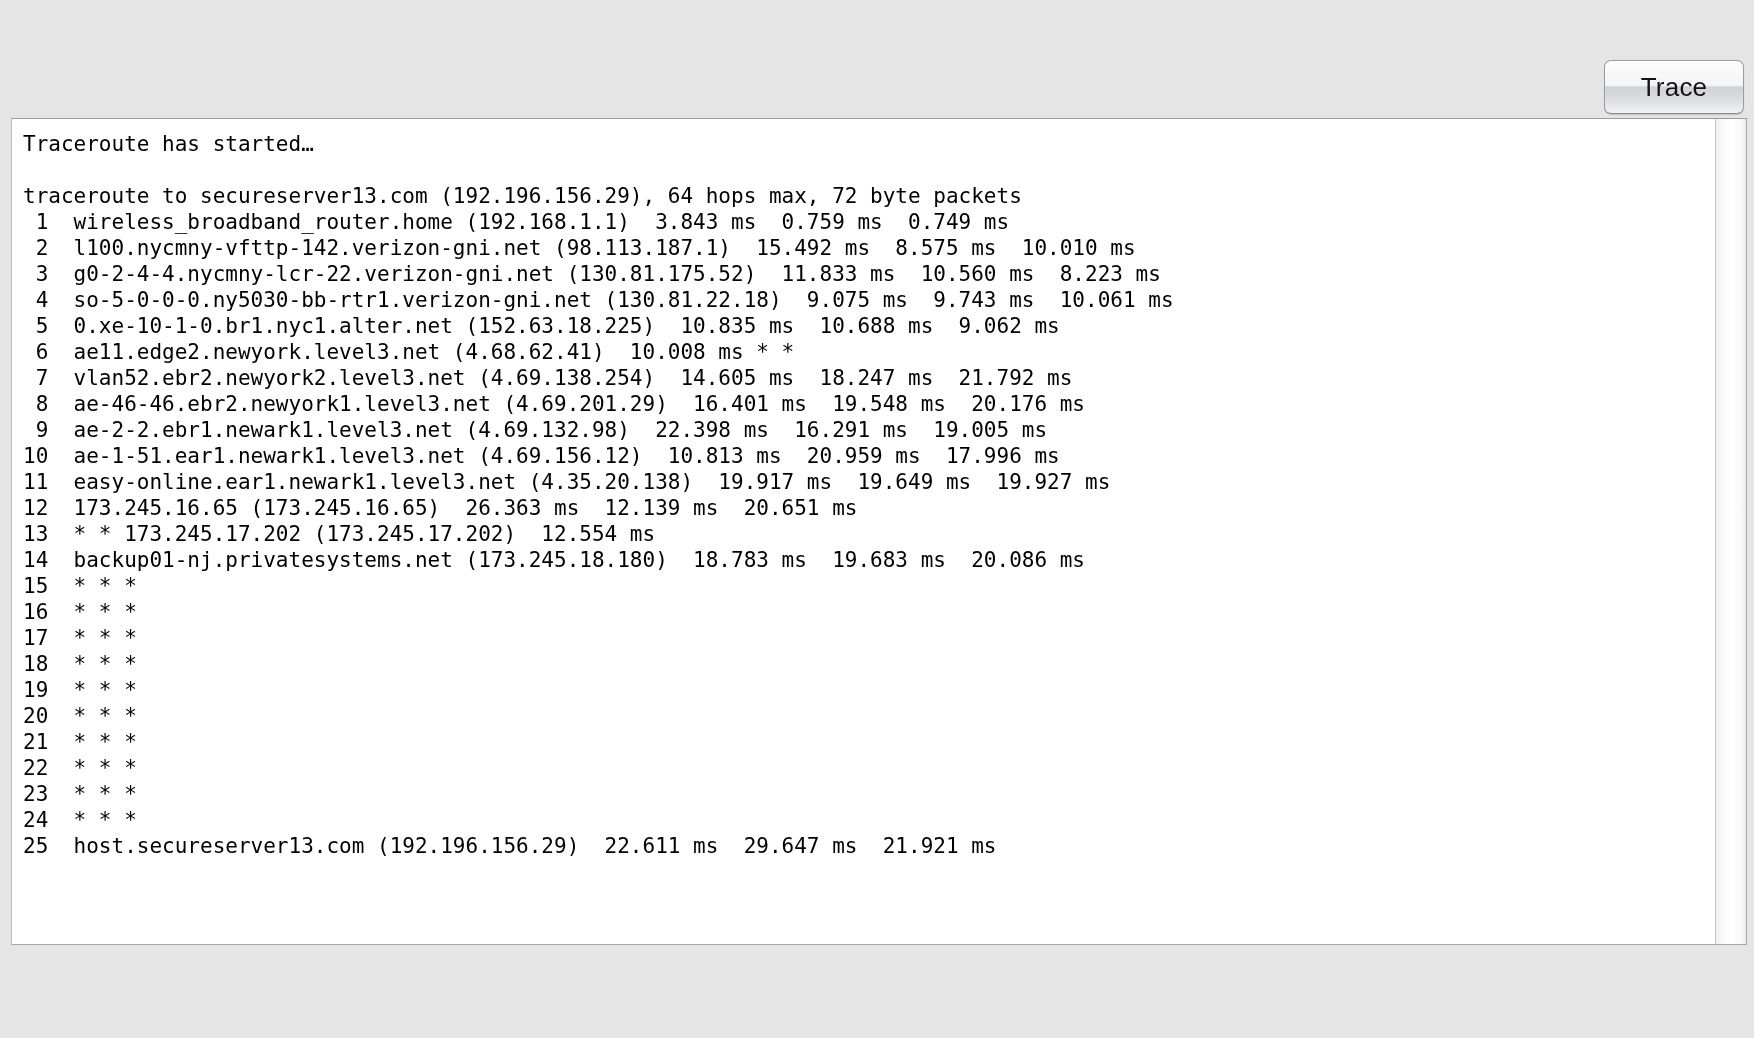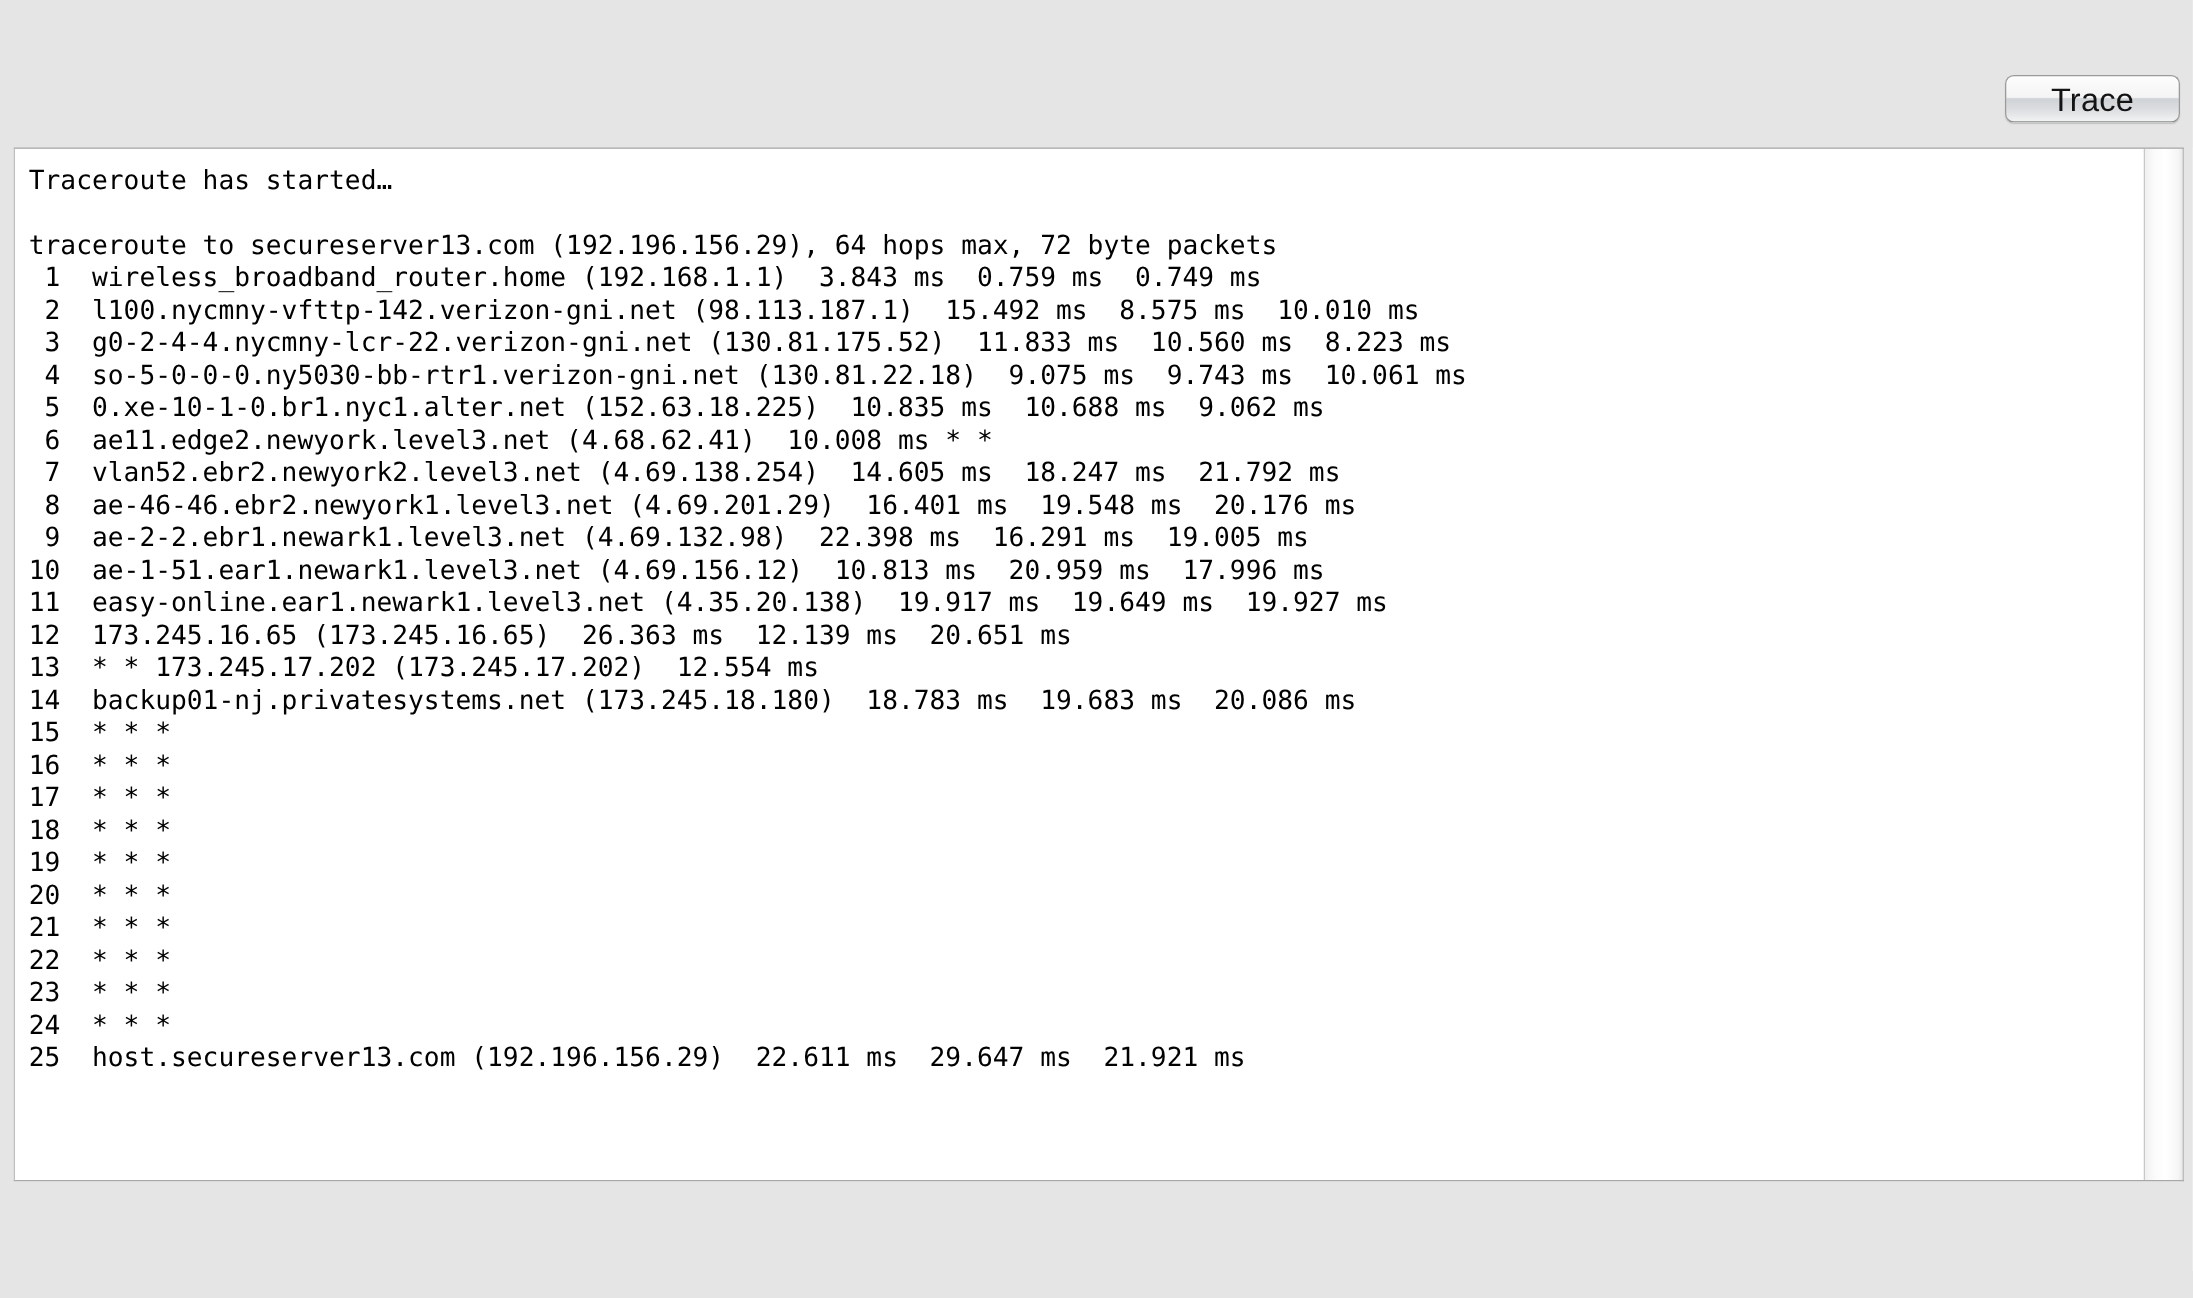--- a/index.html
+++ b/index.html
@@ -33,21 +33,21 @@
     width: 1754px;
     height: 118px;
     background: #e5e5e5;
   }
 
   .trace-button {
     position: absolute;
     right: 10px;
     top: 60px;
     width: 140px;
-    height: 38px;
+    height: 54px;
     border-radius: 7px;
     border: 1px solid #9b9b9b;
     border-bottom-color: #8e8e8e;
     background: linear-gradient(to bottom,
         #fdfdfd 0%,
         #f4f4f5 47%,
         #cfd2d6 50%,
         #dcdee1 75%,
         #f2f3f4 100%);
     box-shadow: 0 1px 1px rgba(0,0,0,0.16), inset 0 1px 0 #ffffff;

